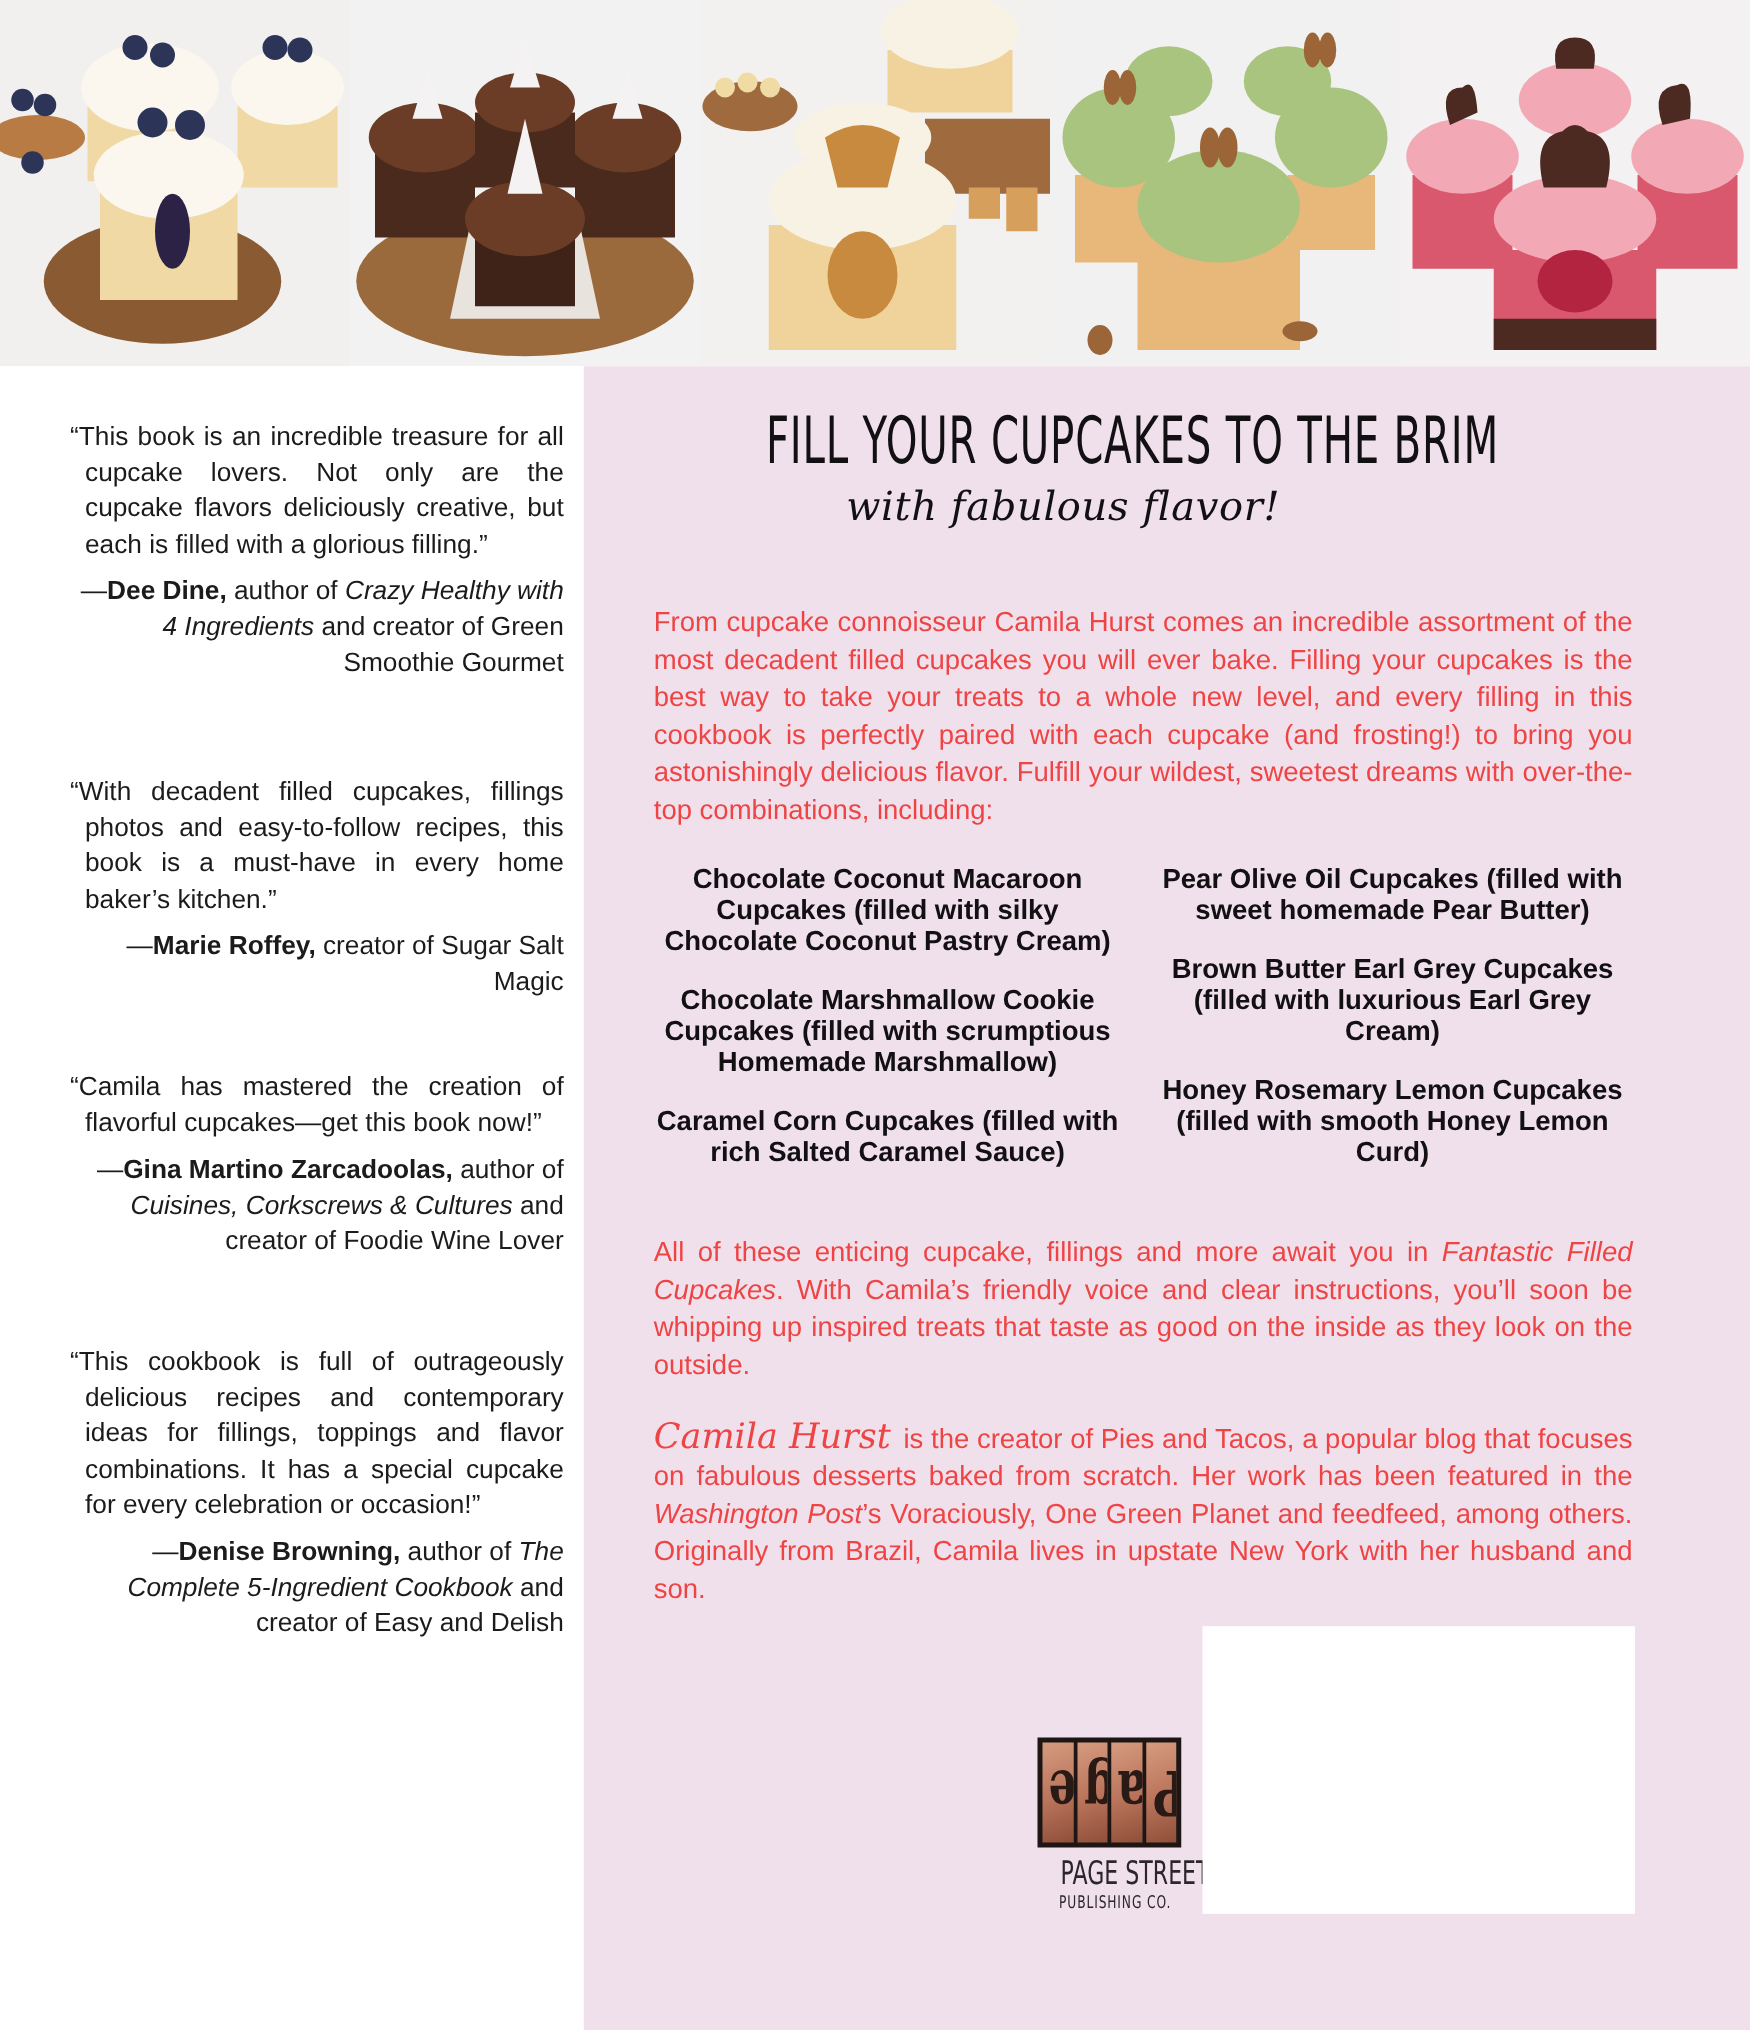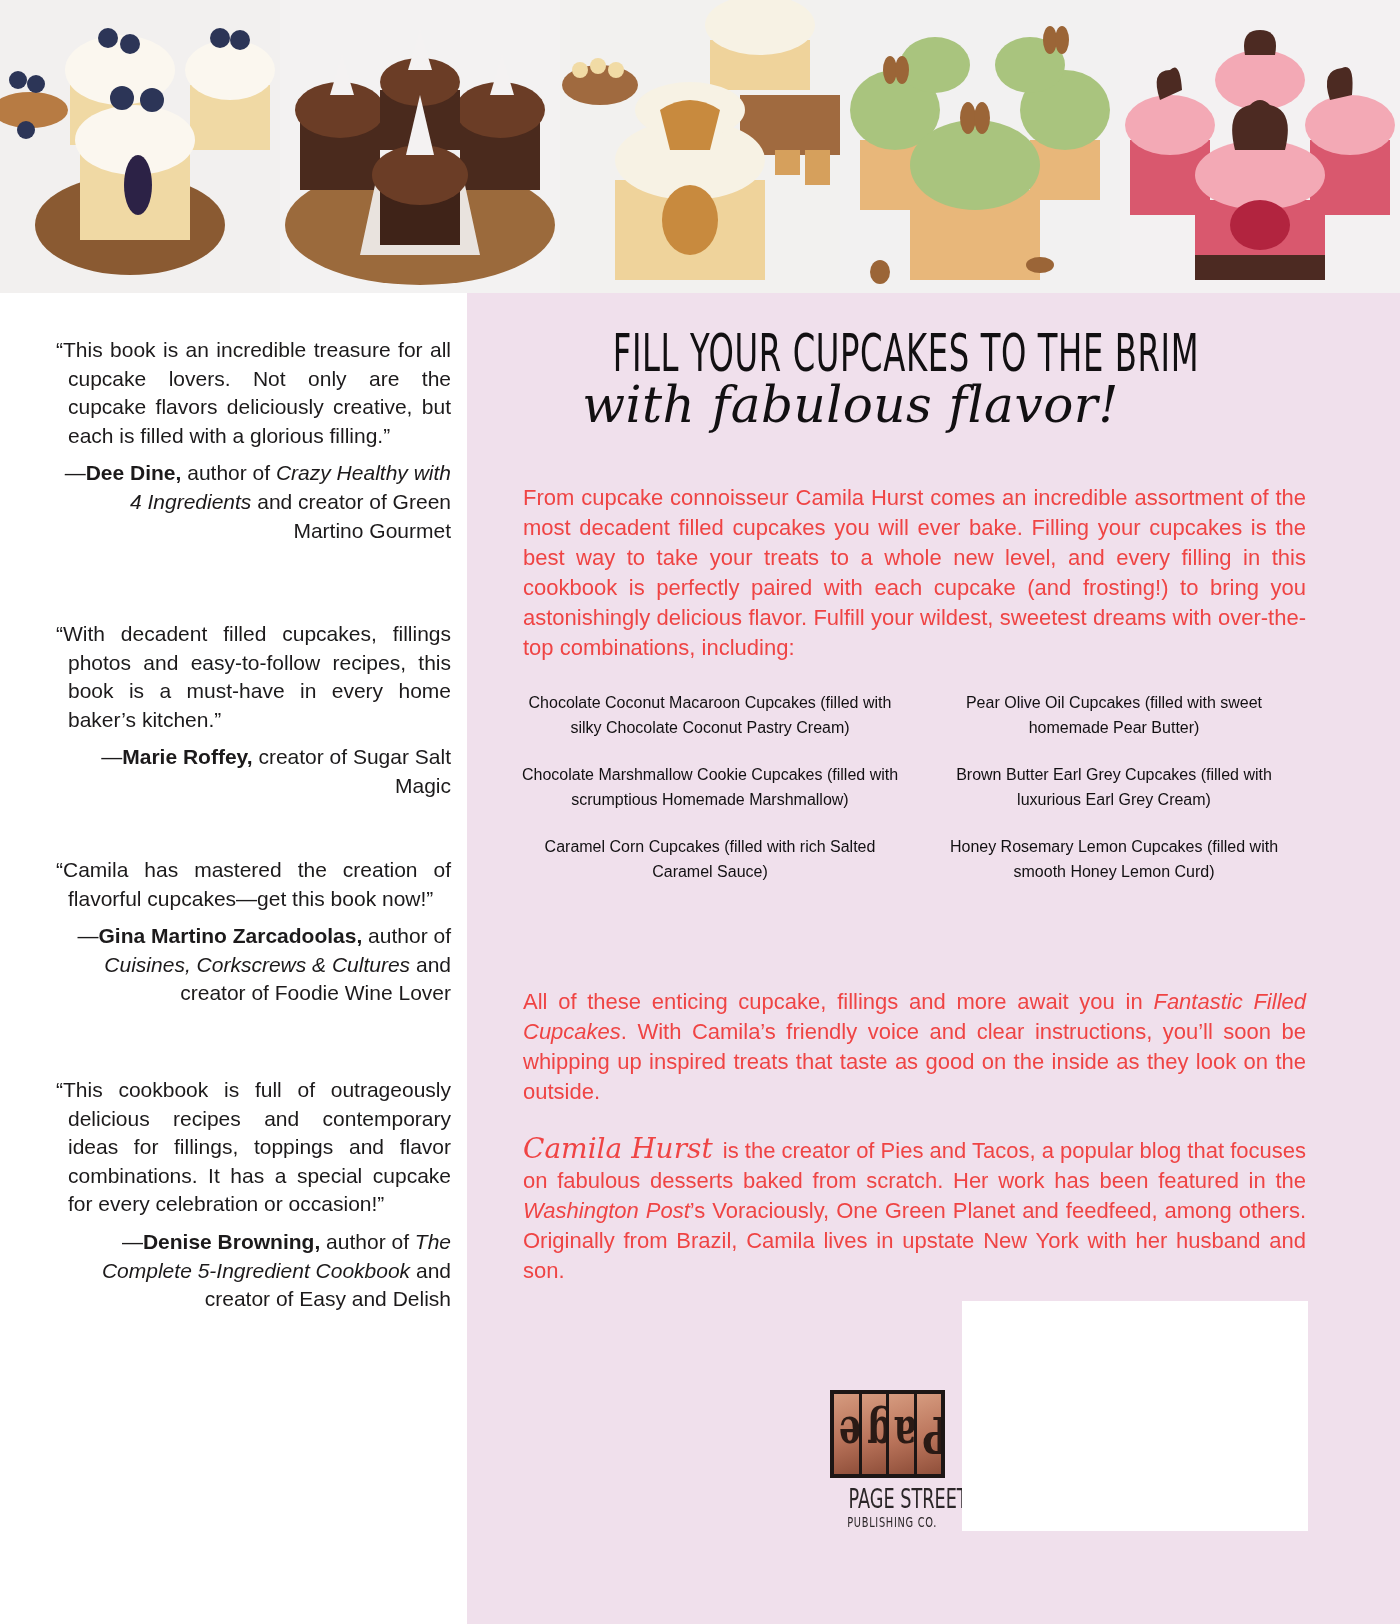--- a/index.html
+++ b/index.html
@@ -17,33 +17,33 @@
   .quote { font-size: 21px; line-height: 28.6px; text-align: justify; text-align-last: left; padding-left: 12px; text-indent: -12px; }
   .attribution { font-size: 21px; line-height: 28.6px; text-align: right; margin-top: 9px; }
   .attribution b { font-weight: bold; }
   .attribution i { font-style: italic; }
 
   
   .pink-panel { position: absolute; left: 467px; top: 293px; width: 933px; height: 1331px; background: #f0e0ec; }
 
   .headline { position: absolute; left: 467px; top: 322px; width: 767px; text-align: center; }
   .headline-main { font-family: "DejaVu Sans", sans-serif; font-weight: normal; font-size: 52px; letter-spacing: 1px; transform: scaleX(0.62); transform-origin: center; white-space: nowrap; line-height: 62px; color: #121012; }
-  .headline-script { font-family: "DejaVu Serif", serif; font-style: italic; font-size: 50px; line-height: 50px; margin-top: -4px; color: #121012; letter-spacing: 0.5px; }
+  .headline-script { font-family: "DejaVu Serif", serif; font-style: italic; font-size: 32px; line-height: 50px; margin-top: -4px; color: #121012; letter-spacing: 0.5px; }
 
   .body-text { position: absolute; left: 523px; width: 783px; font-size: 22px; line-height: 30px; text-align: justify; color: #ef4444; }
   .body-text i { font-style: italic; }
   .intro { top: 483px; }
   .closing { top: 987px; }
   .bio { top: 1134px; }
   .bio .script-name { font-family: "DejaVu Serif", serif; font-style: italic; font-size: 28px; margin-right: 4px; }
 
   .flavor-col { position: absolute; width: 380px; }
   .flavor-col.left { left: 520px; top: 690px; }
   .flavor-col.right { left: 924px; top: 690px; }
-  .flavor { font-weight: normal; font-size: 16px; line-height: 25px; text-align: center; color: #121012; margin-bottom: 22px; }
+  .flavor { font-weight: bold; font-size: 22px; line-height: 25px; text-align: center; color: #121012; margin-bottom: 22px; }
 
   
   .logo { position: absolute; left: 830px; top: 1390px; width: 115px; }
   .logo-blocks { display: flex; height: 88px; gap: 3px; background: #1d1615; padding: 4px; }
   .logo-block { flex: 1; background: linear-gradient(160deg,#d69b7f,#b9735a 55%,#8f4f3a); color: #2a1a15; font-family: "DejaVu Serif", serif; font-weight: bold; font-size: 50px; line-height: 80px; text-align: center; overflow: hidden; }
   .logo-block span { display: inline-block; transform: rotate(180deg) scaleX(0.7); }
   .logo-name { font-family: "DejaVu Sans", sans-serif; font-size: 26px; text-align: center; transform: scaleX(0.68); transform-origin: center; white-space: nowrap; margin-top: 6px; color: #2b2628; }
   .logo-sub { font-family: "DejaVu Sans", sans-serif; font-size: 14px; text-align: center; transform: scaleX(0.7); transform-origin: center; white-space: nowrap; color: #2b2628; letter-spacing: 1px; }
 
   .barcode-box { position: absolute; left: 962px; top: 1301px; width: 346px; height: 230px; background: #ffffff; }
@@ -150,21 +150,21 @@
       <ellipse cx="140" cy="175" rx="65" ry="35" fill="#f3a9b5"></ellipse>
       <ellipse cx="140" cy="225" rx="30" ry="25" fill="#b2243f"></ellipse>
       <path d="M115 150 Q105 110 130 105 Q140 95 150 105 Q175 110 165 150 Z" fill="#4c2a22"></path>
     </svg>
   </div>
 </div>
 
 <div class="testimonials">
   <div class="testimonial" style="top:0px">
     <p class="quote">“This book is an incredible treasure for all cupcake lovers. Not only are the cupcake flavors deliciously creative, but each is filled with a glorious filling.”</p>
-    <p class="attribution"><span>—</span><b>Dee Dine,</b><span> author of </span><i>Crazy Healthy with 4 Ingredients</i><span> and creator of Green Martino Gourmet</span></p>
+    <p class="attribution"><span>—</span><b>Dee Dine,</b><span> author of </span><i>Crazy Healthy with 4 Ingredients</i><span> and creator of Green Smoothie Gourmet</span></p>
   </div>
   <div class="testimonial" style="top:284px">
     <p class="quote">“With decadent filled cupcakes, fillings photos and easy-to-follow recipes, this book is a must-have in every home baker’s kitchen.”</p>
     <p class="attribution"><span>—</span><b>Marie Roffey,</b><span> creator of Sugar Salt Magic</span><i></i><span></span></p>
   </div>
   <div class="testimonial" style="top:520px">
     <p class="quote">“Camila has mastered the creation of flavorful cupcakes—get this book now!”</p>
     <p class="attribution"><span>—</span><b>Gina Martino Zarcadoolas,</b><span> author of </span><i>Cuisines, Corkscrews &amp; Cultures</i><span> and creator of Foodie Wine Lover</span></p>
   </div>
   <div class="testimonial" style="top:740px">

